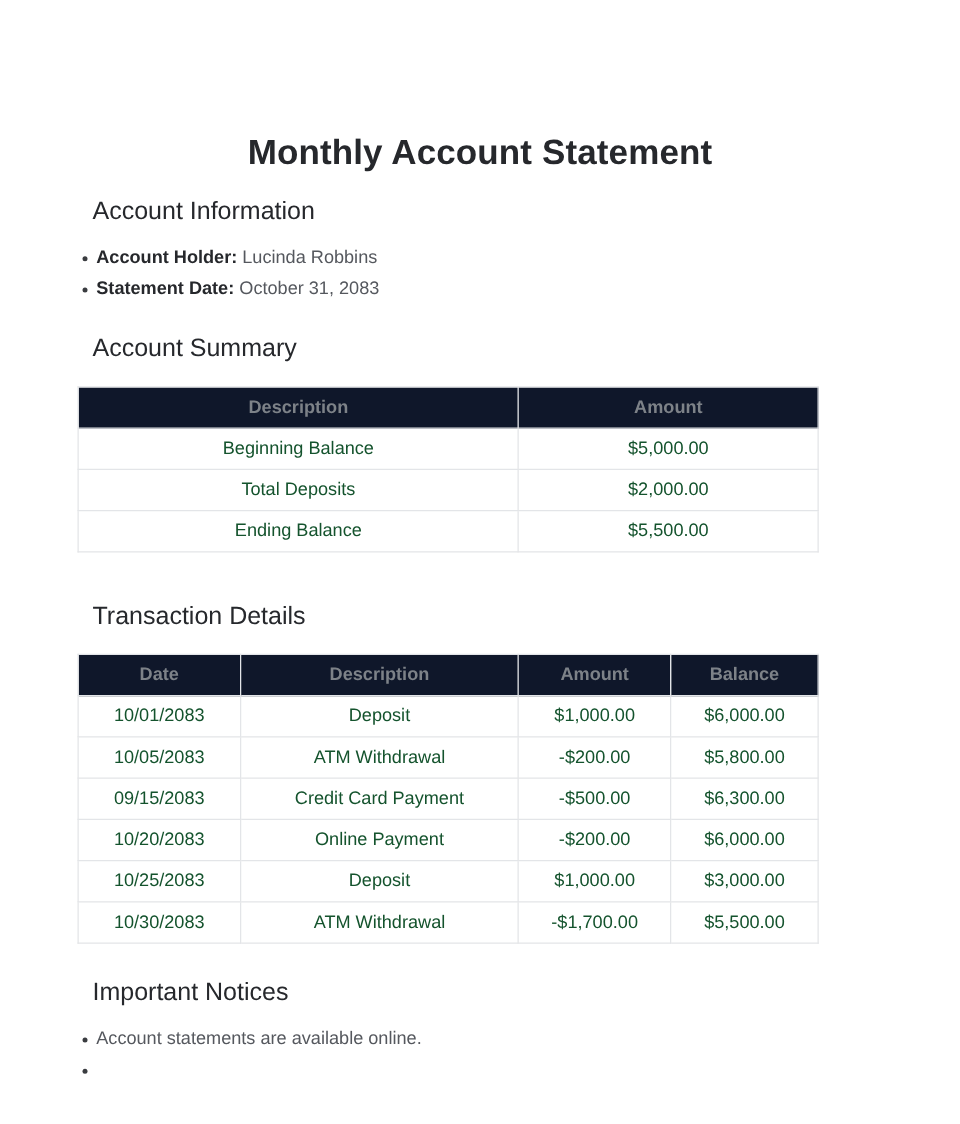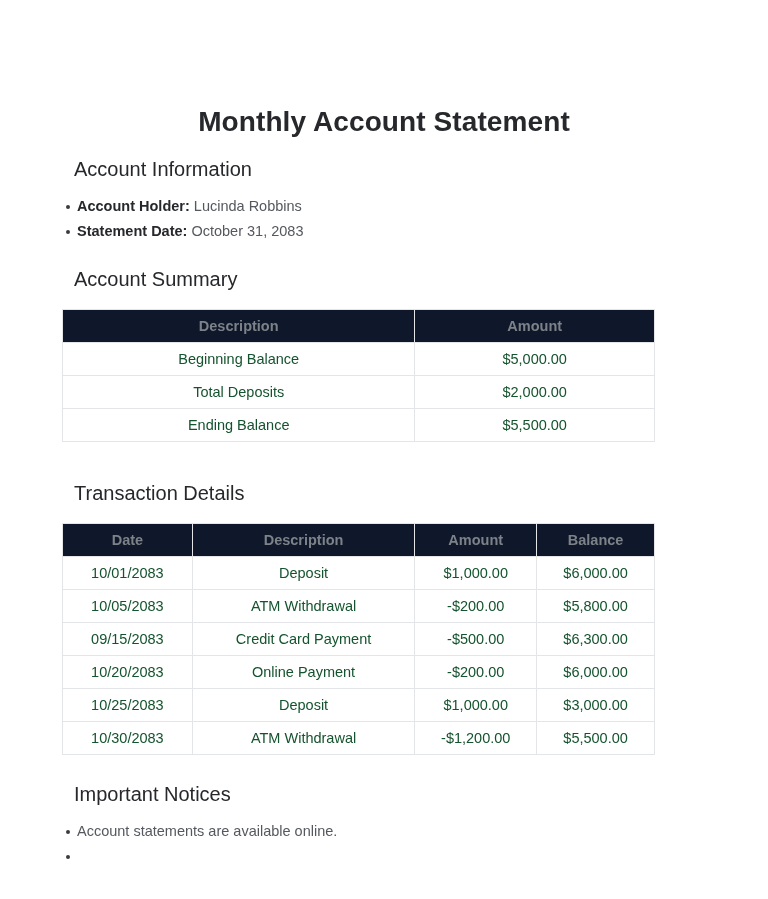--- a/index.html
+++ b/index.html
@@ -137,21 +137,21 @@
         </tr>
         <tr>
           <td>10/25/2083</td>
           <td>Deposit</td>
           <td>$1,000.00</td>
           <td>$3,000.00</td>
         </tr>
         <tr>
           <td>10/30/2083</td>
           <td>ATM Withdrawal</td>
-          <td>-$1,200.00</td>
+          <td>-$1,700.00</td>
           <td>$5,500.00</td>
         </tr>
       </tbody>
     </table>
   </section>
 
   <section class="sec-notices">
     <h2>Important Notices</h2>
     <ul class="notices-list">
       <li>Account statements are available online.</li>

